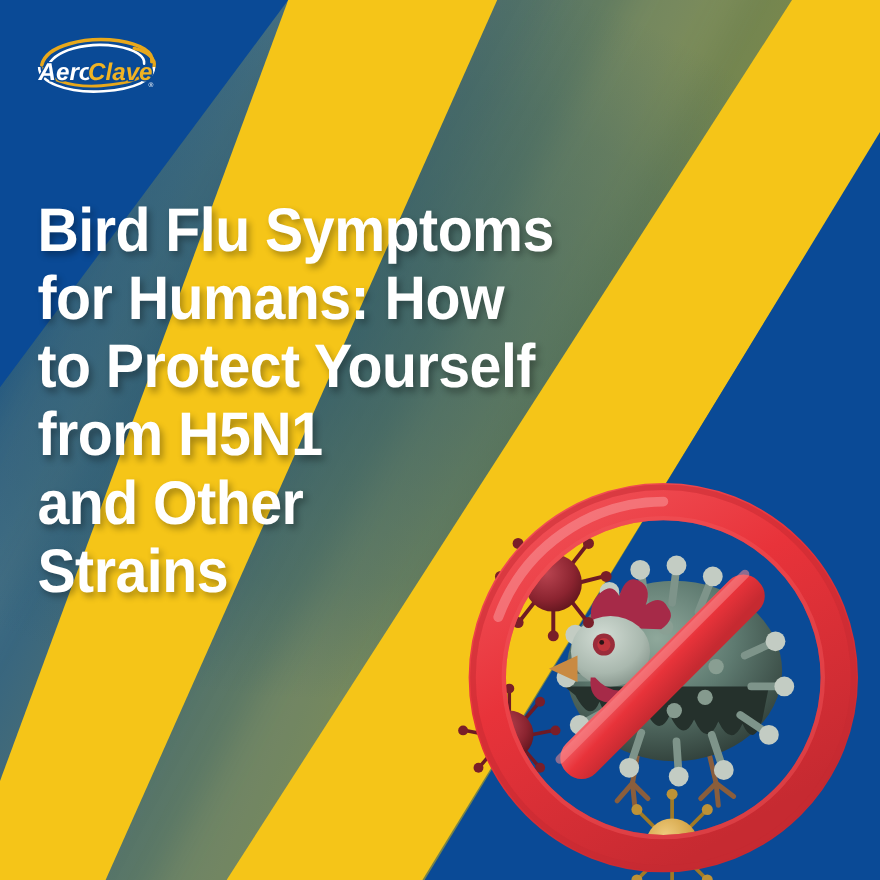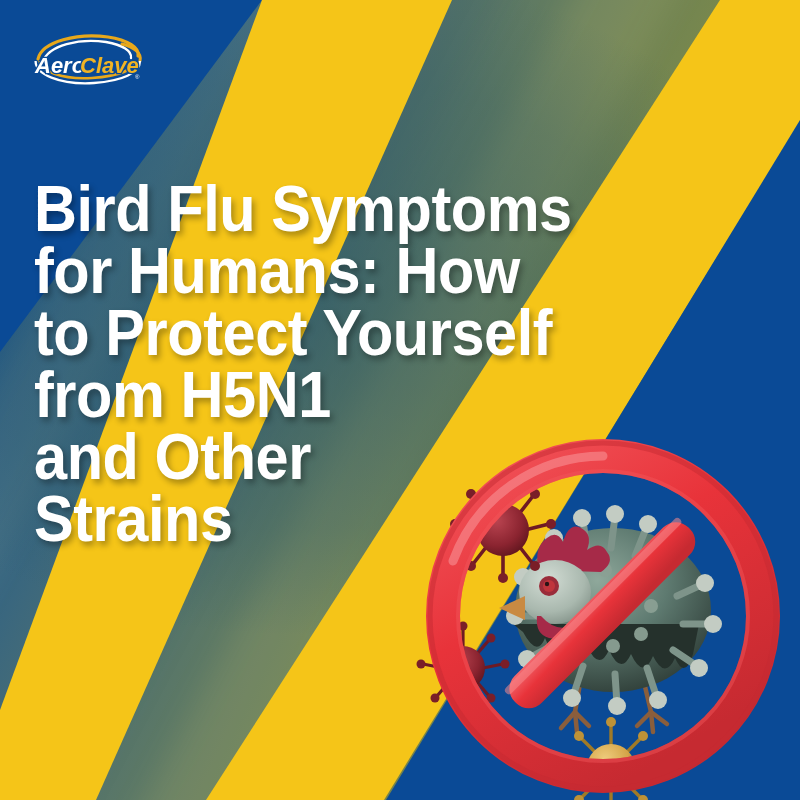--- a/index.html
+++ b/index.html
@@ -84,21 +84,21 @@
   
   .logo{position:absolute;left:22px;top:31px;width:132px;height:58px;}
   .logo svg{display:block;width:132px;height:58px;}
 
   
   .headline{
     position:absolute;
     left:34px;top:178px;
     width:722px;
     color:#FFFFFF;
-    font-size:64px;
+    font-size:56px;
     line-height:62px;
     font-weight:700;
     letter-spacing:-0.5px;
     text-shadow:3px 4px 7px rgba(0,0,0,0.33);
     font-stretch:condensed;
   }
   .headline .ln{display:block;white-space:nowrap;transform:scaleX(0.93);transform-origin:left center;}
 
   
   .artwork{position:absolute;left:415px;top:420px;width:390px;height:390px;}

